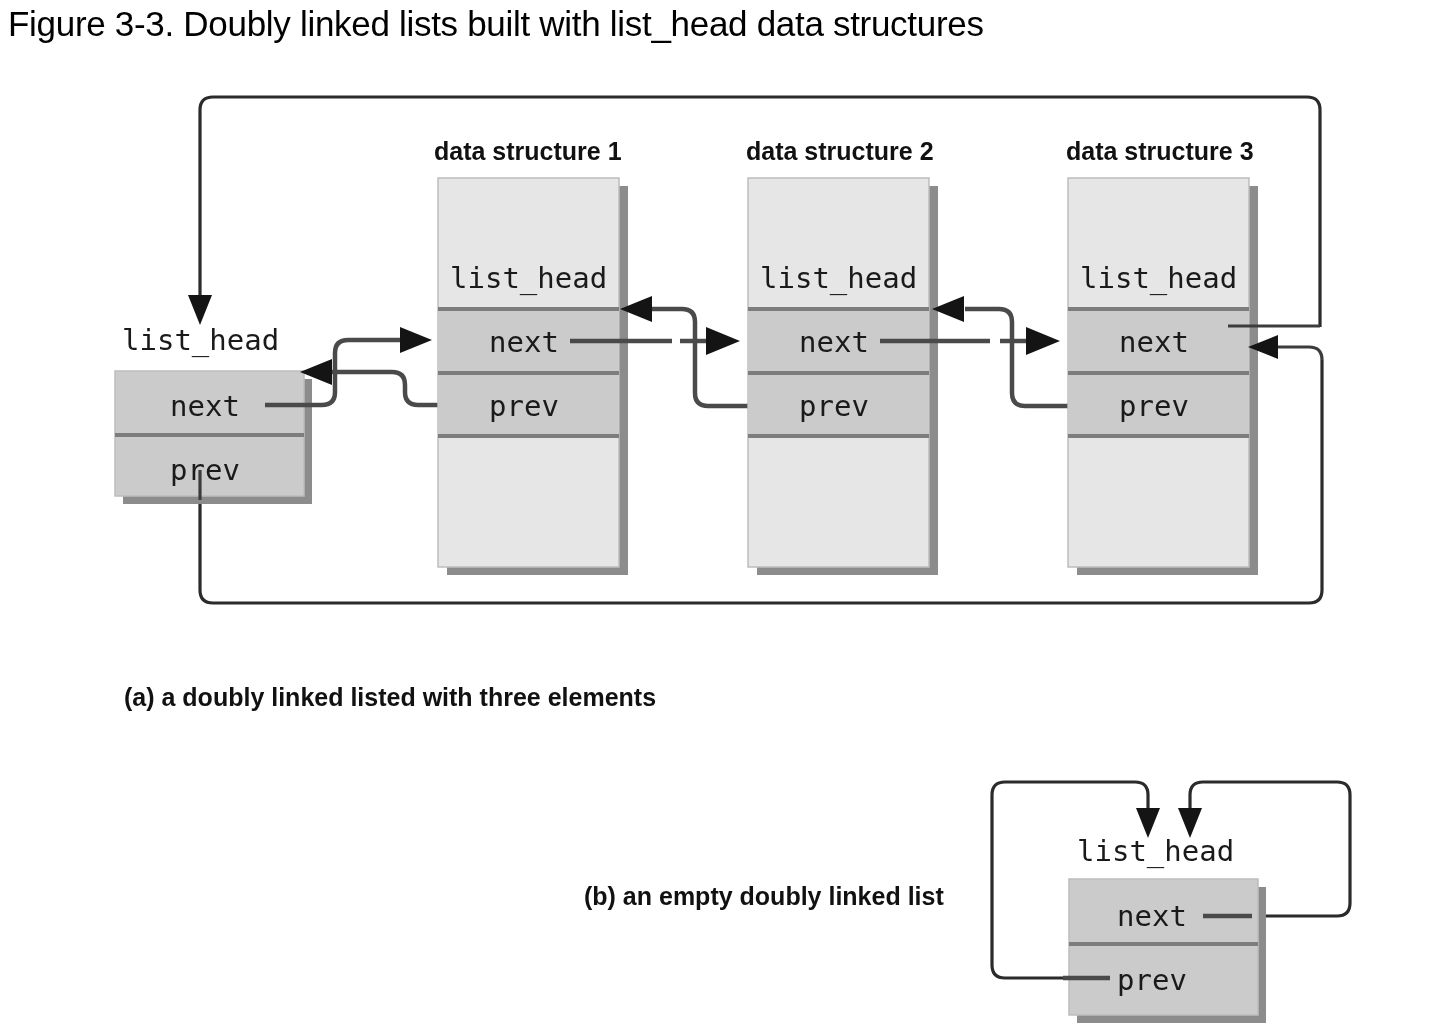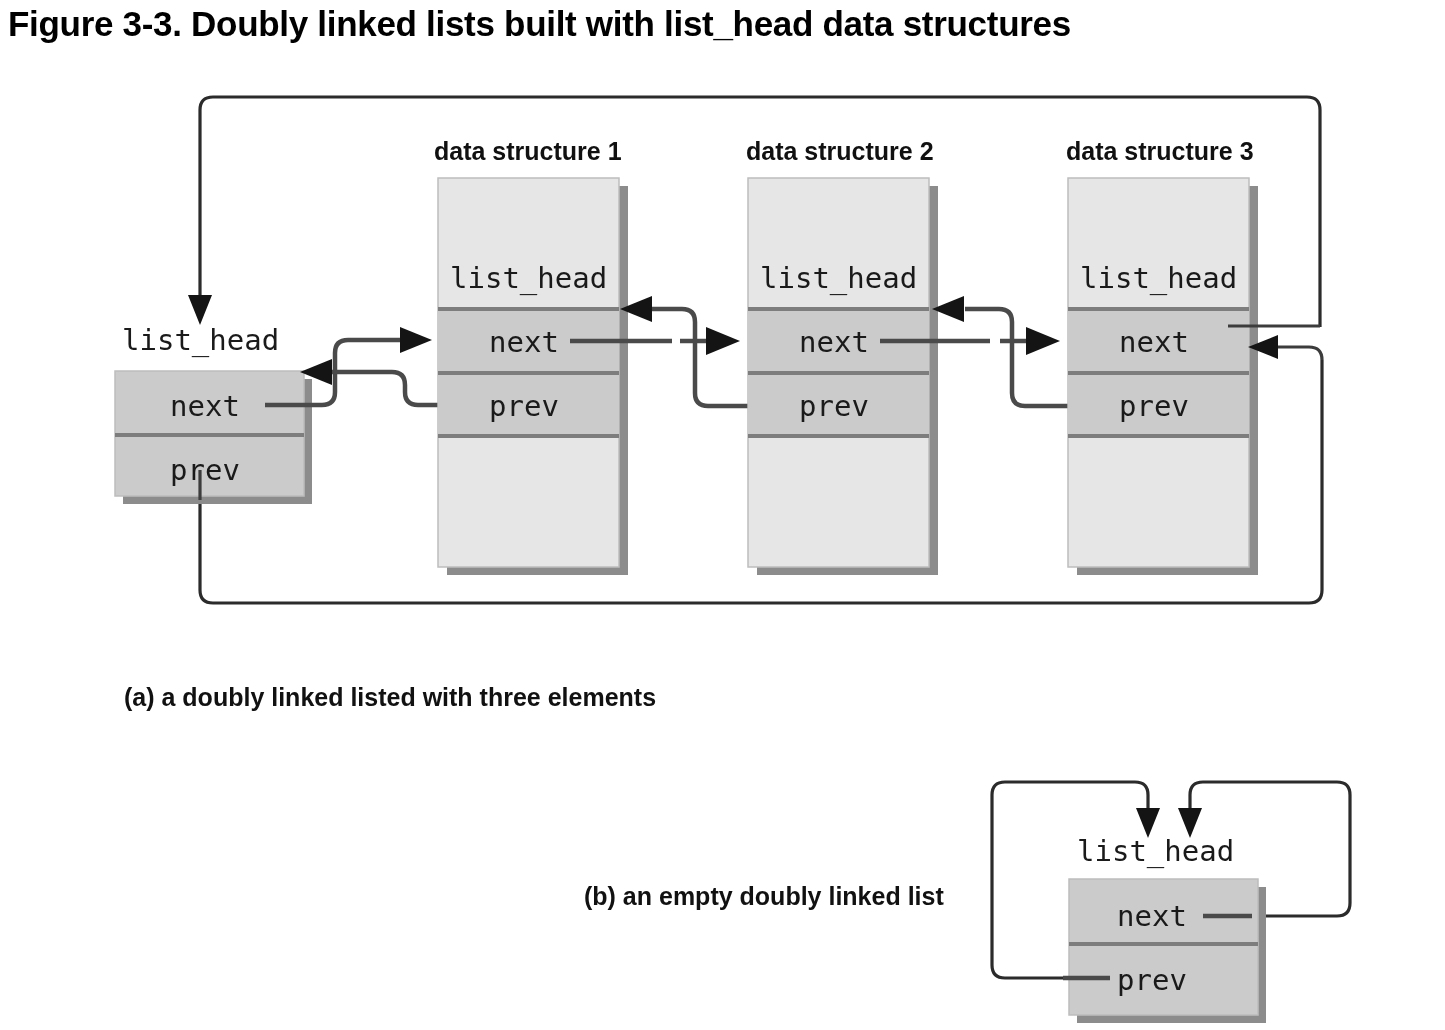--- a/index.html
+++ b/index.html
@@ -13,21 +13,21 @@
     font-family: "Liberation Sans", sans-serif;
     color: #000000;
     overflow: hidden;
     position: relative;
   }
   #figure-title {
     position: absolute;
     left: 8px;
     top: 4px;
     font-size: 35px;
-    font-weight: bold;
+    font-weight: normal;
     letter-spacing: -0.3px;
     white-space: nowrap;
     color: #000;
   }
   #diagram-svg {
     position: absolute;
     left: 0;
     top: 0;
   }
   .mono-label {

